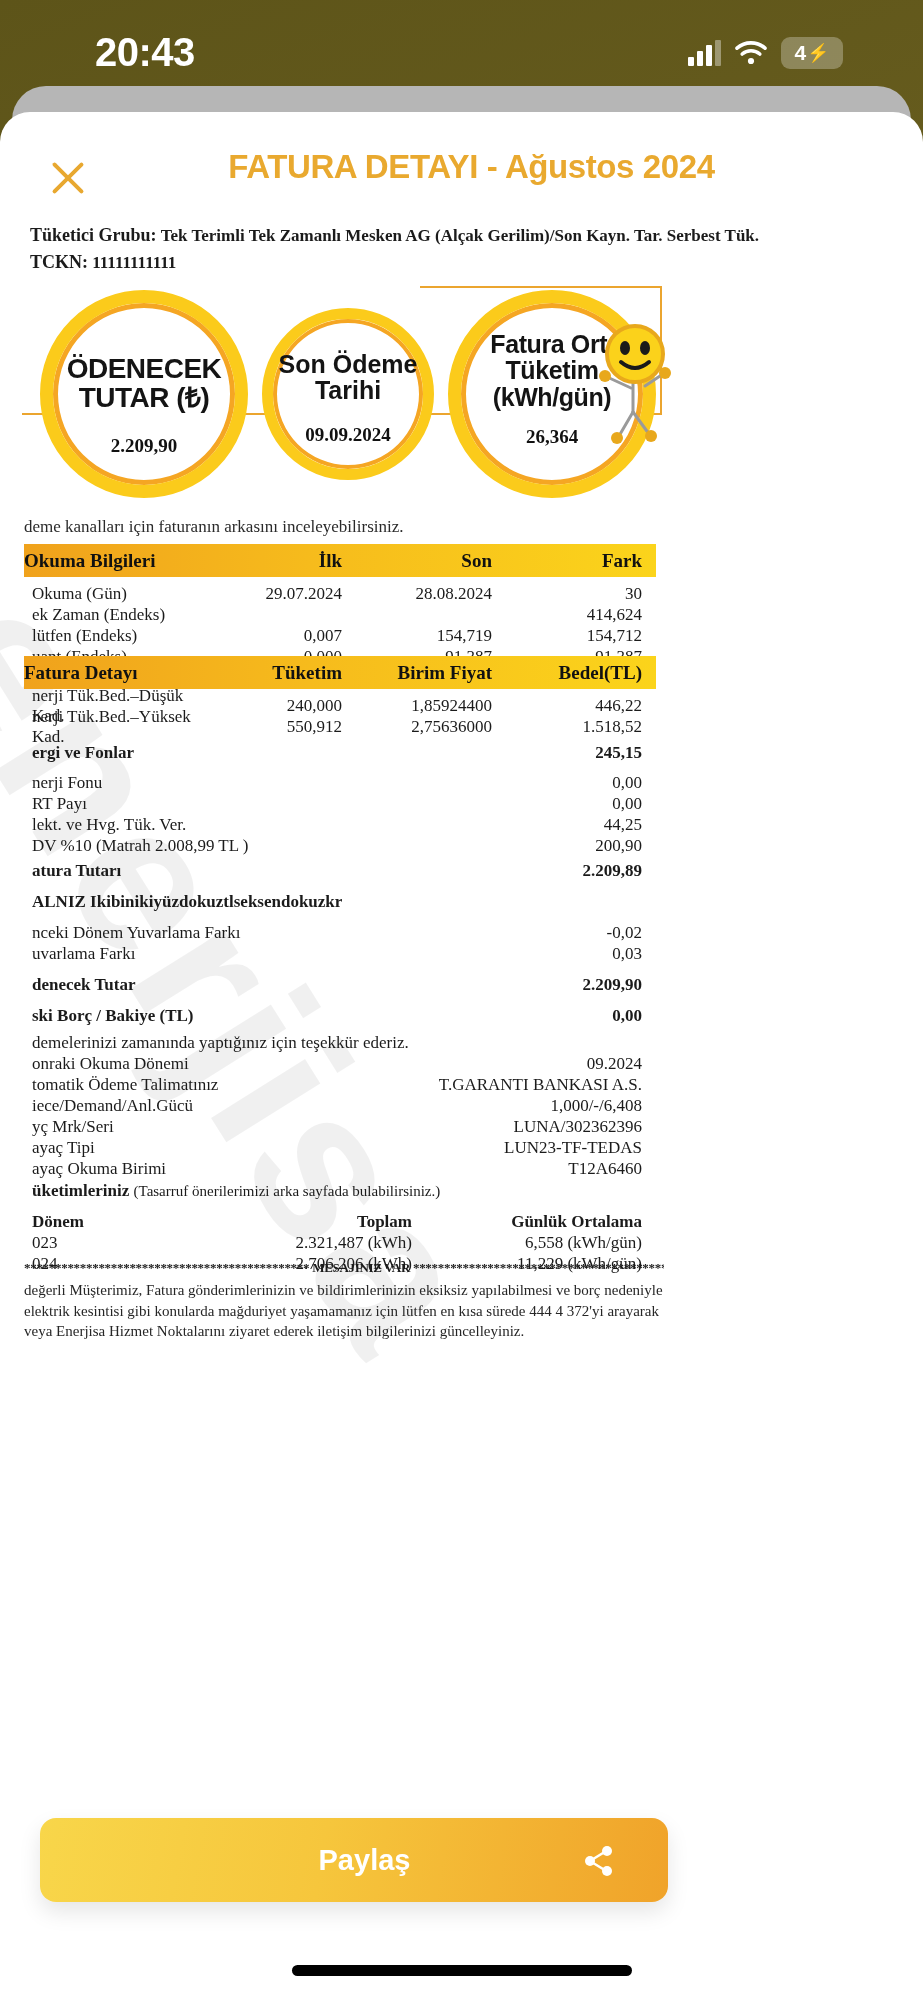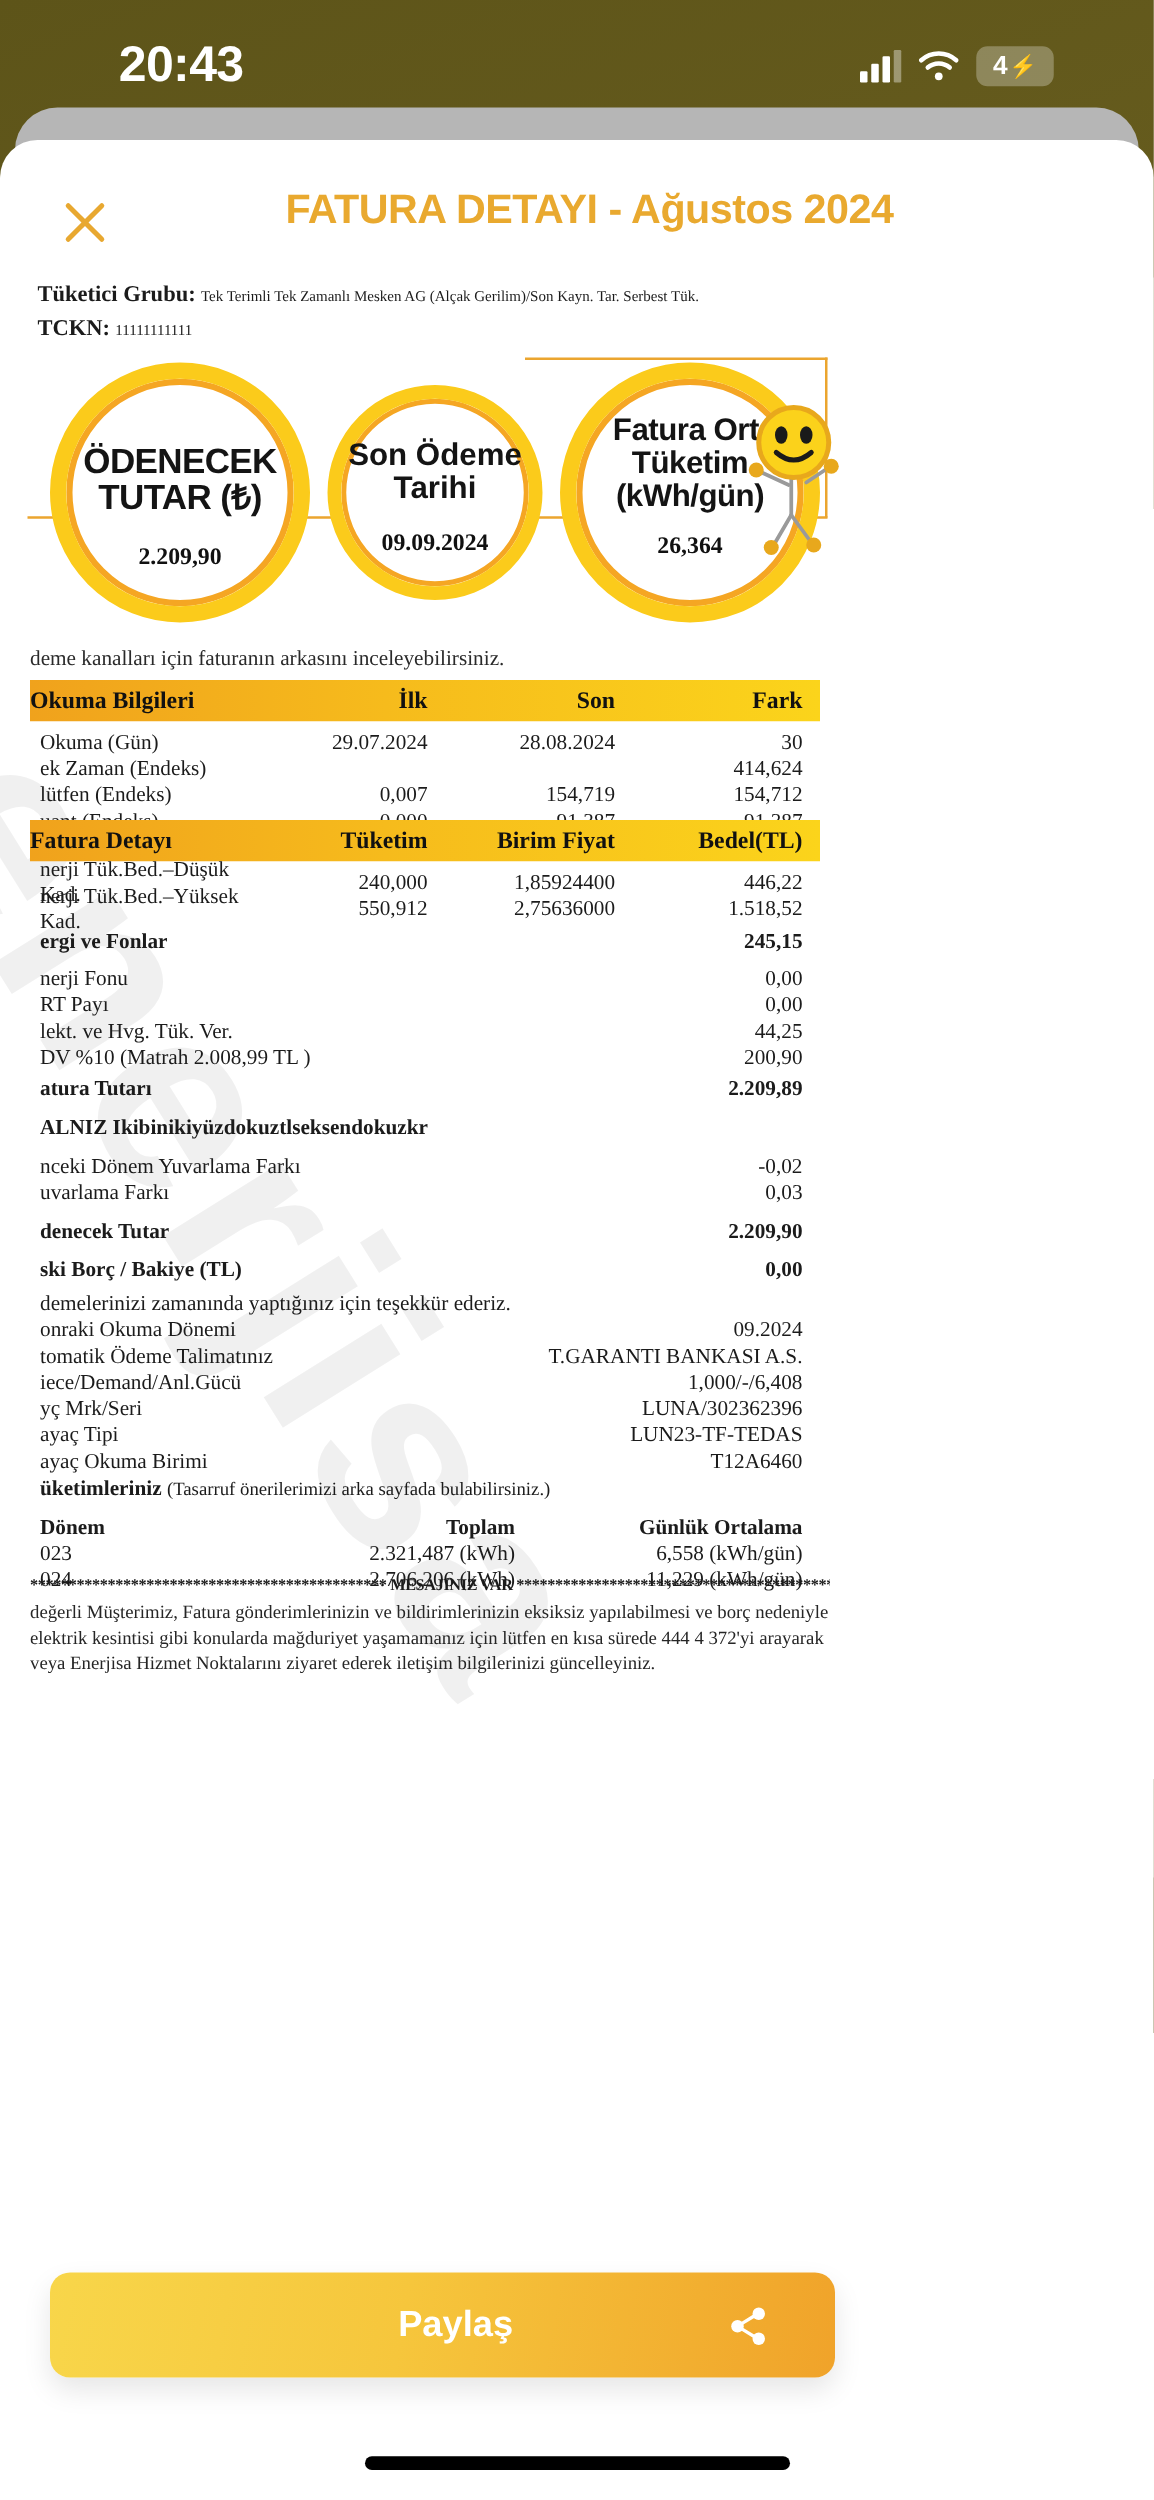--- a/index.html
+++ b/index.html
@@ -86,21 +86,21 @@
     font-size: 210px; font-weight: 700; color: #000;
     opacity: 0.055; transform: rotate(58deg); transform-origin: left top;
     letter-spacing: 6px; white-space: nowrap; pointer-events: none;
   }
 
   .cons-group {
     position: absolute; left: 30px; top: 0px; width: 780px;
     font-size: 17px; line-height: 1.5;
   }
   .cons-group b { font-size: 18px; text-align: right; }
-  .cons-group .thin { font-size: 12px; }
+  .cons-group .thin { font-size: 17px; font-weight: bold; }
 
   
   .circles-wrap {
     position: absolute; left: 0px; top: 58px; width: 700px; height: 220px;
   }
   .conn-line {
     position: absolute; top: 133px; left: 22px; width: 640px; height: 2px;
     background: #eba52f;
   }
   .conn-right {

